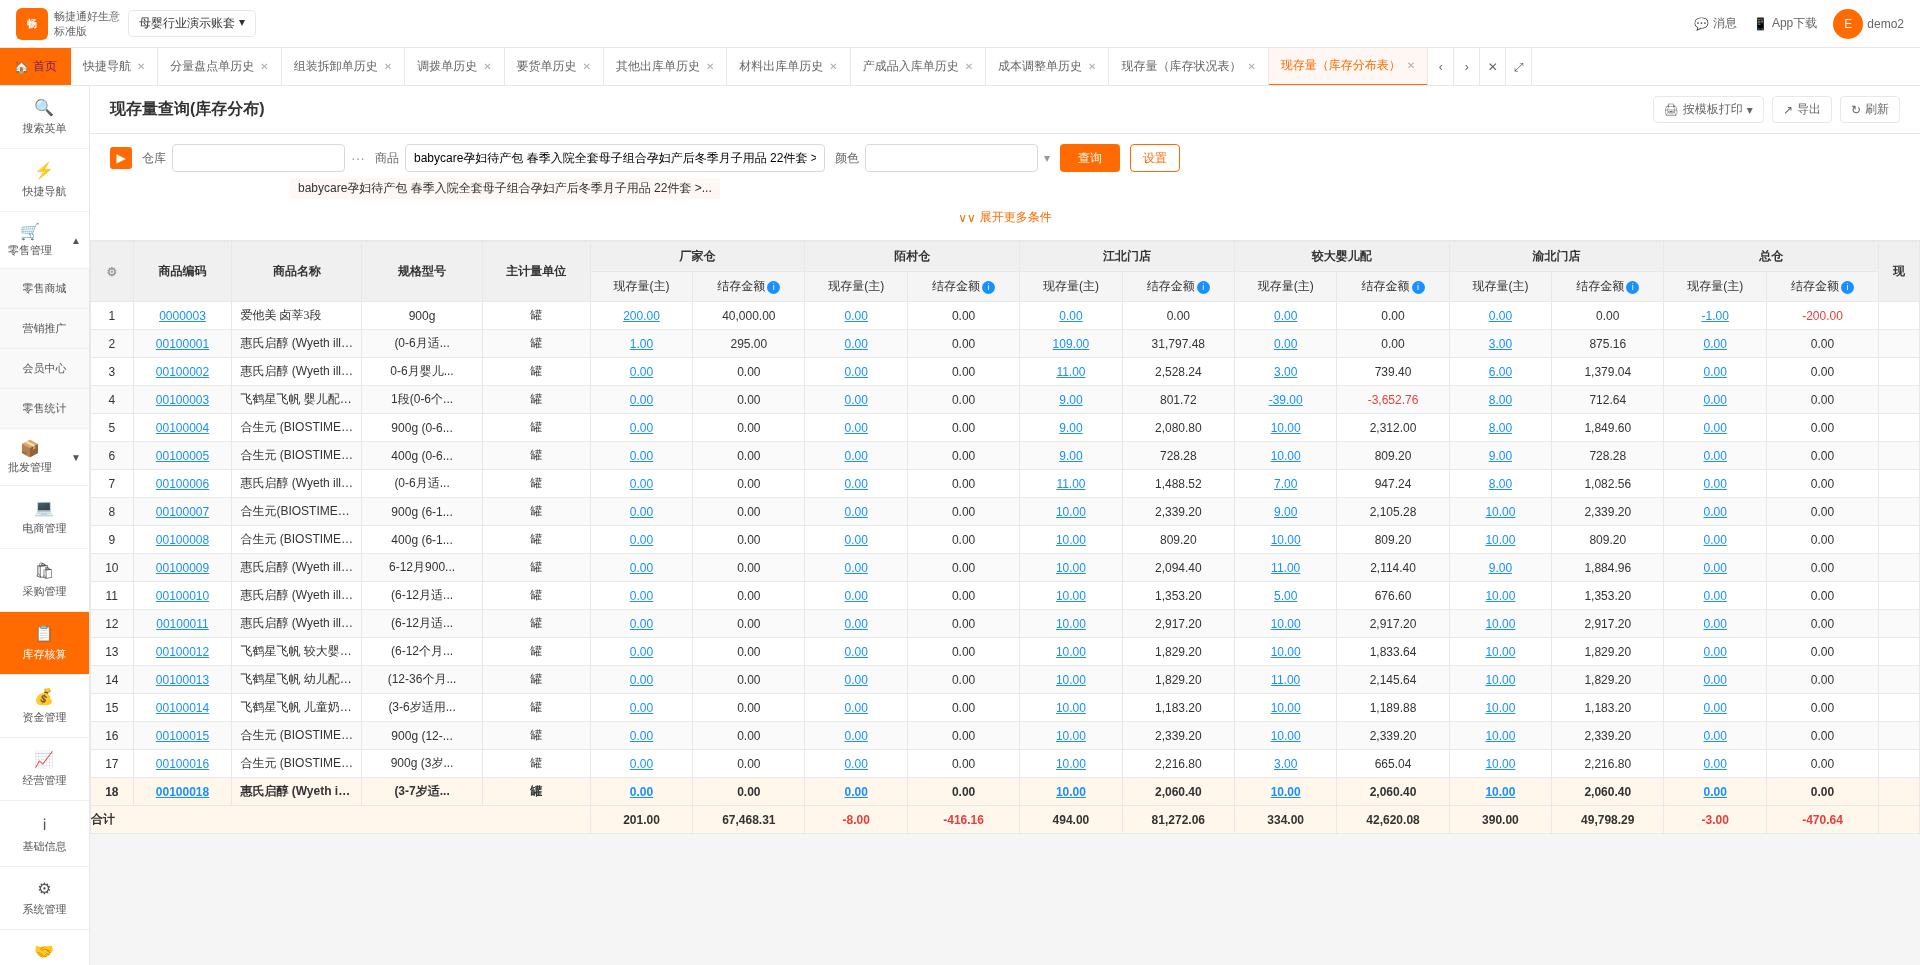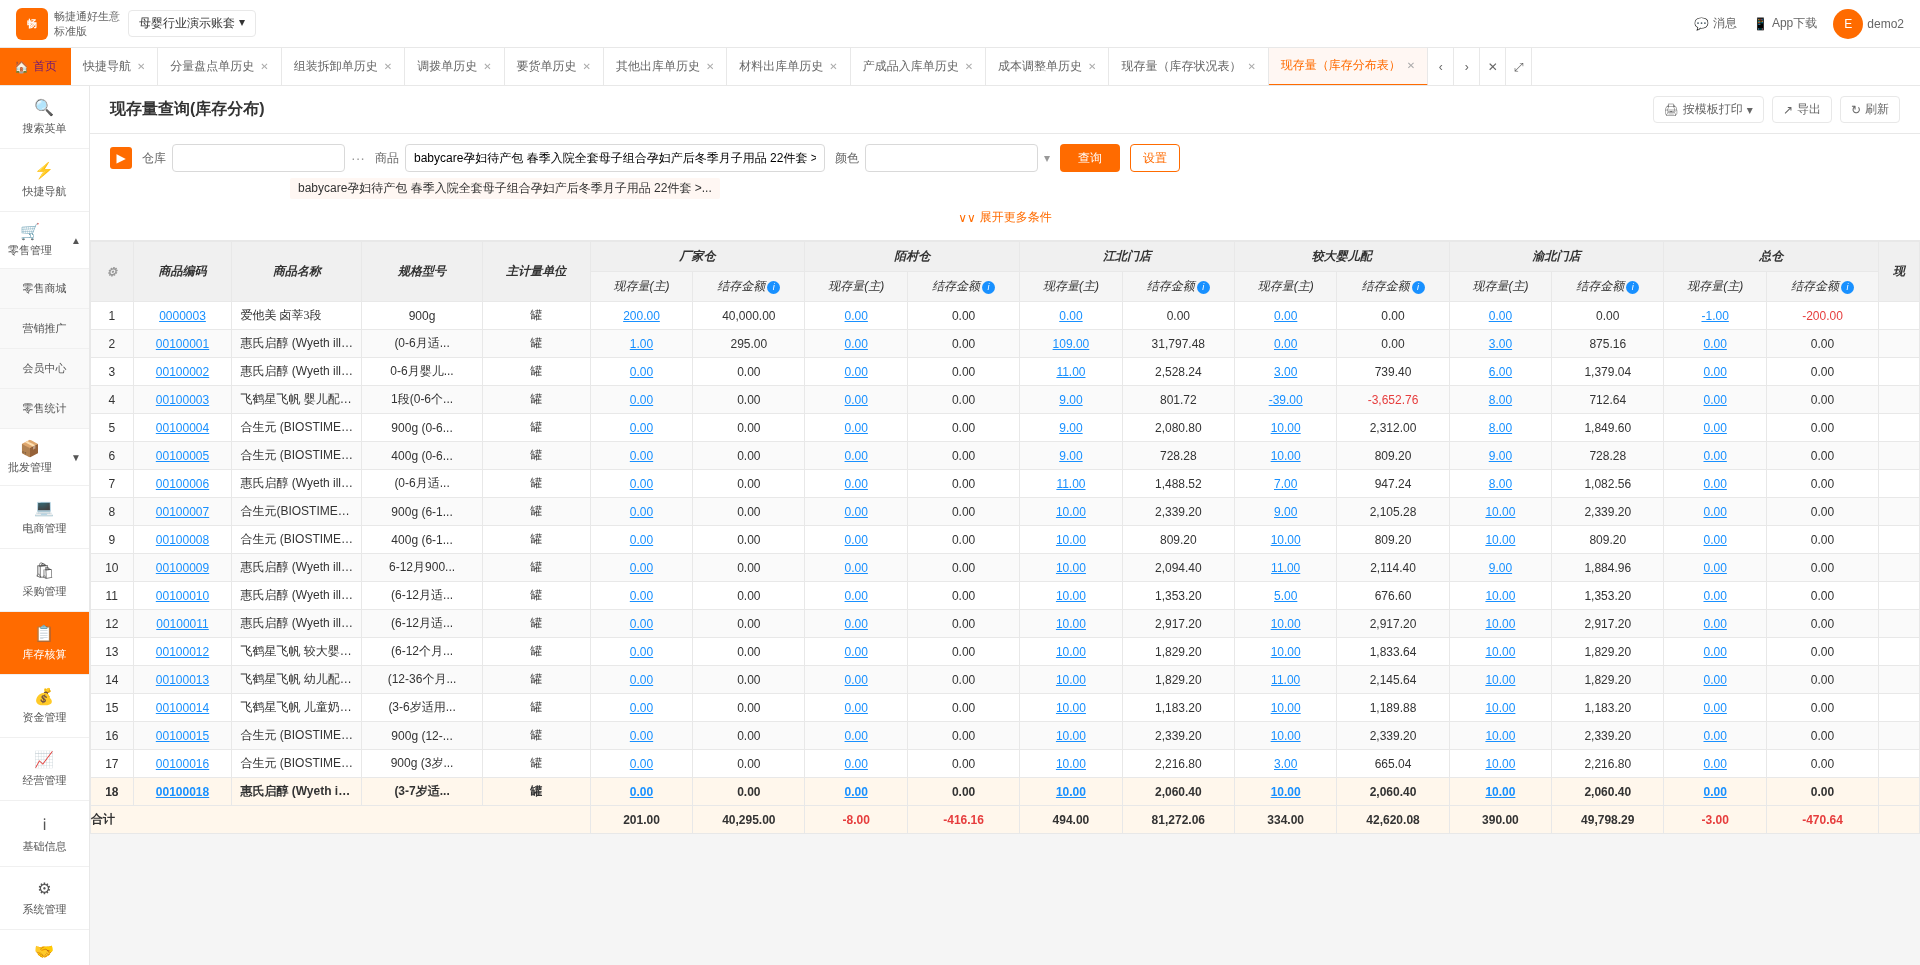--- a/index.html
+++ b/index.html
@@ -52,21 +52,21 @@
     .search-input-color { min-width: 160px; }
     .expand-btn { display: flex; align-items: center; gap: 4px; cursor: pointer; color: #ff6b00; font-size: 12px; padding: 4px 8px; }
     .btn-query { background: #ff6b00; color: #fff; border: none; padding: 5px 18px; border-radius: 4px; cursor: pointer; font-size: 12px; height: 28px; }
     .btn-setting { background: #fff; color: #ff6b00; border: 1px solid #ff6b00; padding: 5px 12px; border-radius: 4px; cursor: pointer; font-size: 12px; height: 28px; }
     .orange-arrow { background: #ff6b00; color: #fff; width: 22px; height: 22px; border-radius: 3px; display: flex; align-items: center; justify-content: center; cursor: pointer; font-size: 12px; }
     .three-dots { color: #999; font-size: 14px; }
 
     
     .table-container { flex: 1; overflow: auto; padding: 0 0 0 0; }
     table { width: 100%; border-collapse: collapse; background: #fff; font-size: 12px; }
-    thead tr th { background: #f5f5f5; border: 1px solid #e8e8e8; padding: 6px 8px; text-align: center; white-space: nowrap; font-weight: normal; color: #333; position: sticky; top: 0; z-index: 2; font-style: italic; }
+    thead tr th { background: #f5f5f5; border: 1px solid #e8e8e8; padding: 6px 8px; text-align: center; white-space: nowrap; font-weight: normal; color: #333; position: sticky; top: 0; z-index: 2; }
     thead tr:first-child th { background: #f0f0f0; font-weight: bold; }
     tbody tr td { border: 1px solid #e8e8e8; padding: 5px 8px; text-align: center; white-space: nowrap; }
     tbody tr:nth-child(even) { background: #fafafa; }
     tbody tr:last-child { background: #fff7ec; font-weight: bold; }
     .text-red { color: #e63d3d; }
     .text-link { color: #1890ff; text-decoration: underline; cursor: pointer; }
     .settings-icon { color: #999; cursor: pointer; }
     .col-name { width: 130px; text-align: left; }
     tfoot tr td { background: #fff7ec; border: 1px solid #e8e8e8; padding: 5px 0; text-align: center; font-weight: bold; }
     .tfoot-red { color: #e63d3d; }
@@ -684,21 +684,21 @@
     <td>2,060.40</td>
     <td class="text-link ">0.00</td>
     <td class="">0.00</td>
     <td></td>
   </tr>
           </tbody>
         <tfoot id="table-footer">
         <tr>
   <td colspan="5" style="text-align:left;font-weight:bold;">合计</td>
   <td>201.00</td>
-  <td>40,295.00</td>
+  <td>67,468.31</td>
   <td class="tfoot-red">-8.00</td>
   <td class="tfoot-red">-416.16</td>
   <td>494.00</td>
   <td>81,272.06</td>
   <td>334.00</td>
   <td>42,620.08</td>
   <td>390.00</td>
   <td>49,798.29</td>
   <td class="tfoot-red">-3.00</td>
   <td class="tfoot-red">-470.64</td>

